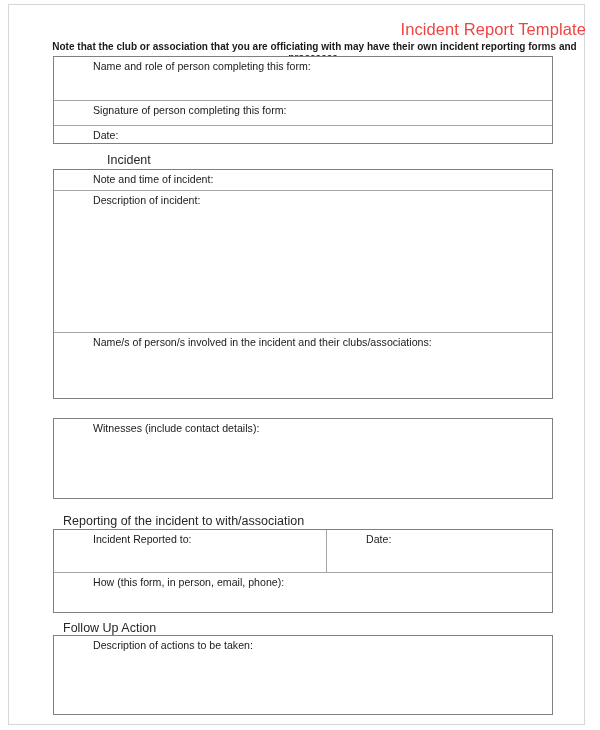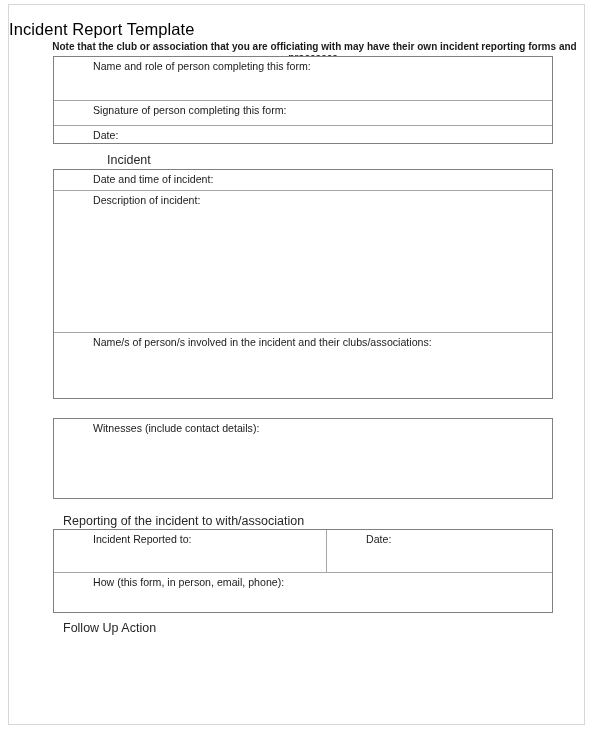--- a/index.html
+++ b/index.html
@@ -26,24 +26,24 @@
     border: 1px solid #d7d7d7;
     box-sizing: border-box;
   }
 
   
   .doc-title {
     position: absolute;
     left: 0;
     top: 15px;
     width: 577px;
-    text-align: left;
+    text-align: right;
     font-size: 16.5px;
     font-weight: 400;
-    color: #000000;
+    color: #ef4444;
     letter-spacing: 0.1px;
   }
   .doc-note {
     position: absolute;
     left: 17px;
     top: 36px;
     width: 577px;
     text-align: center;
     font-size: 10px;
     font-weight: 700;
@@ -122,21 +122,21 @@
     </div>
     <div class="row" style="height:17px;">
       <span class="cell-label">Date:</span>
     </div>
   </div>
 
   <div class="section-heading" style="left:54px; top:148px;margin-left:44px;">Incident</div>
 
   <div class="tbl" style="top:164px;">
     <div class="row" style="height:21px;">
-      <span class="cell-label">Date and time of incident:</span>
+      <span class="cell-label">Note and time of incident:</span>
     </div>
     <div class="row" style="height:142px;">
       <span class="cell-label">Description of incident:</span>
     </div>
     <div class="row" style="height:65px;">
       <span class="cell-label">Name/s of person/s involved in the incident and their clubs/associations:</span>
     </div>
   </div>
 
   <div class="tbl" style="top:413px;">
@@ -153,14 +153,19 @@
       <div class="col-divider"></div>
       <span class="cell-label right-col">Date:</span>
     </div>
     <div class="row" style="height:39px;">
       <span class="cell-label">How (this form, in person, email, phone):</span>
     </div>
   </div>
 
   <div class="section-heading" style="left:54px; top:616px;">Follow Up Action</div>
 
+  <div class="tbl" style="top:630px;">
+    <div class="row" style="height:78px;">
+      <span class="cell-label">Description of actions to be taken:</span>
+    </div>
+  </div>
 
 </div>
 
 </body></html>

